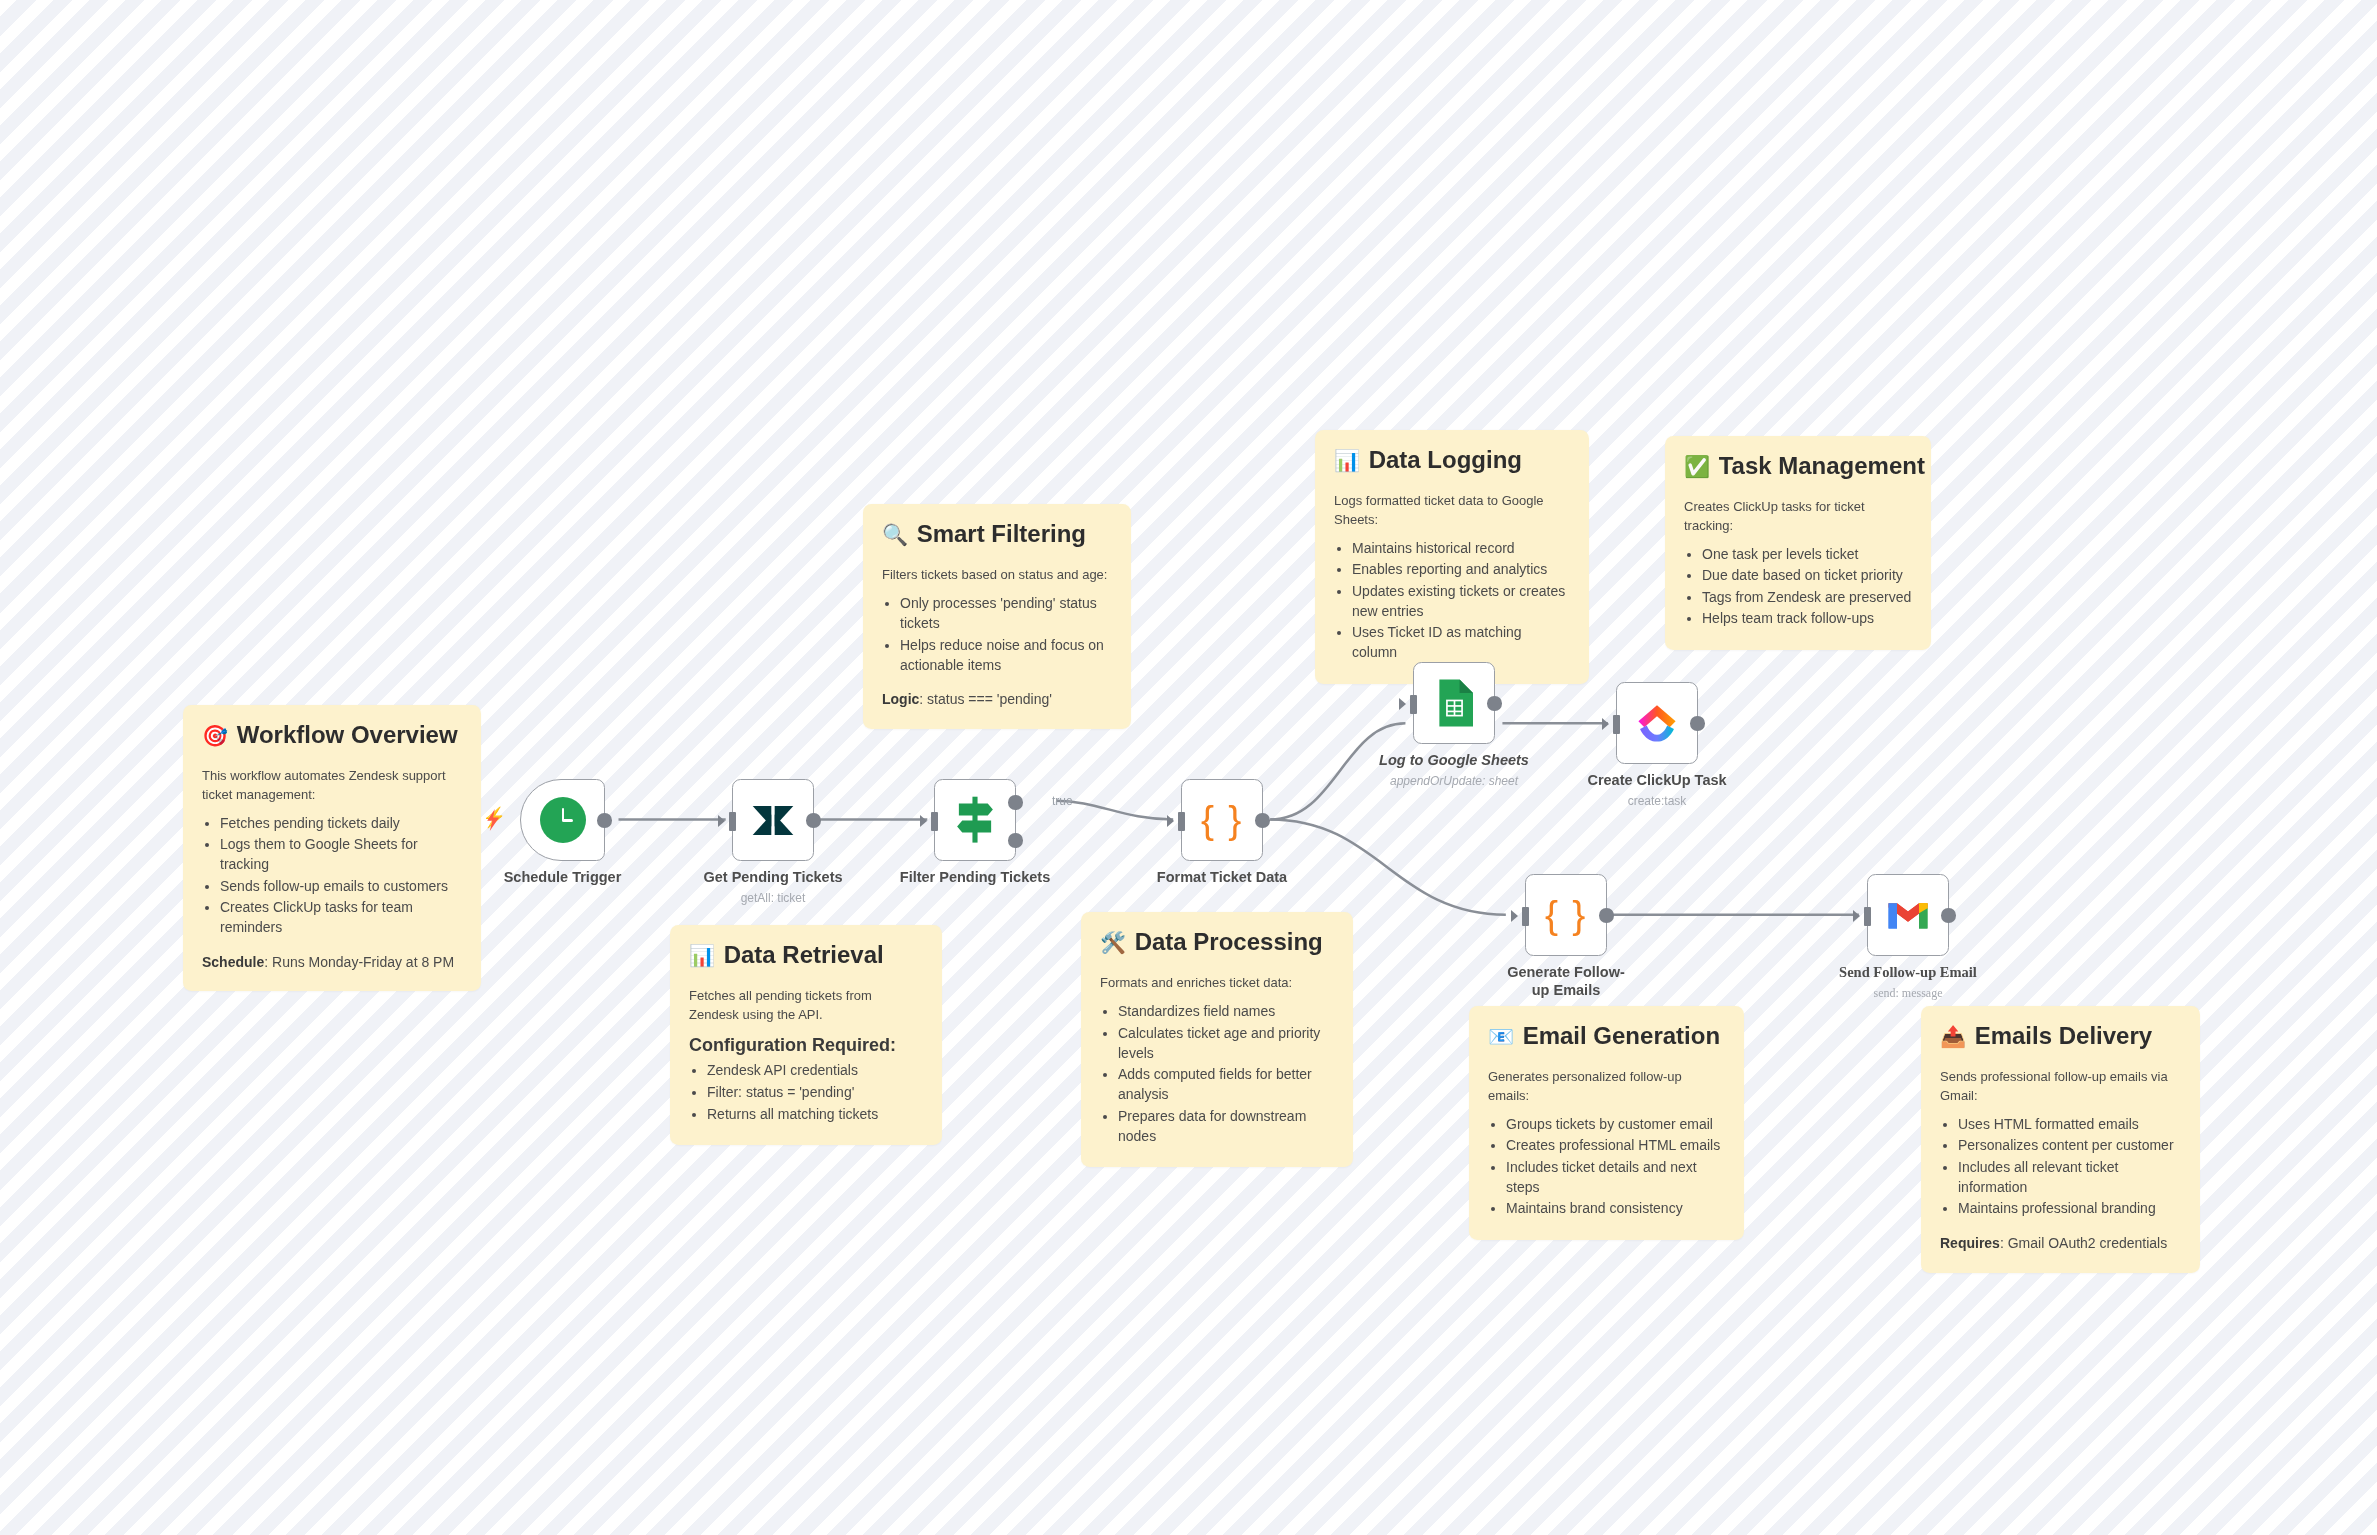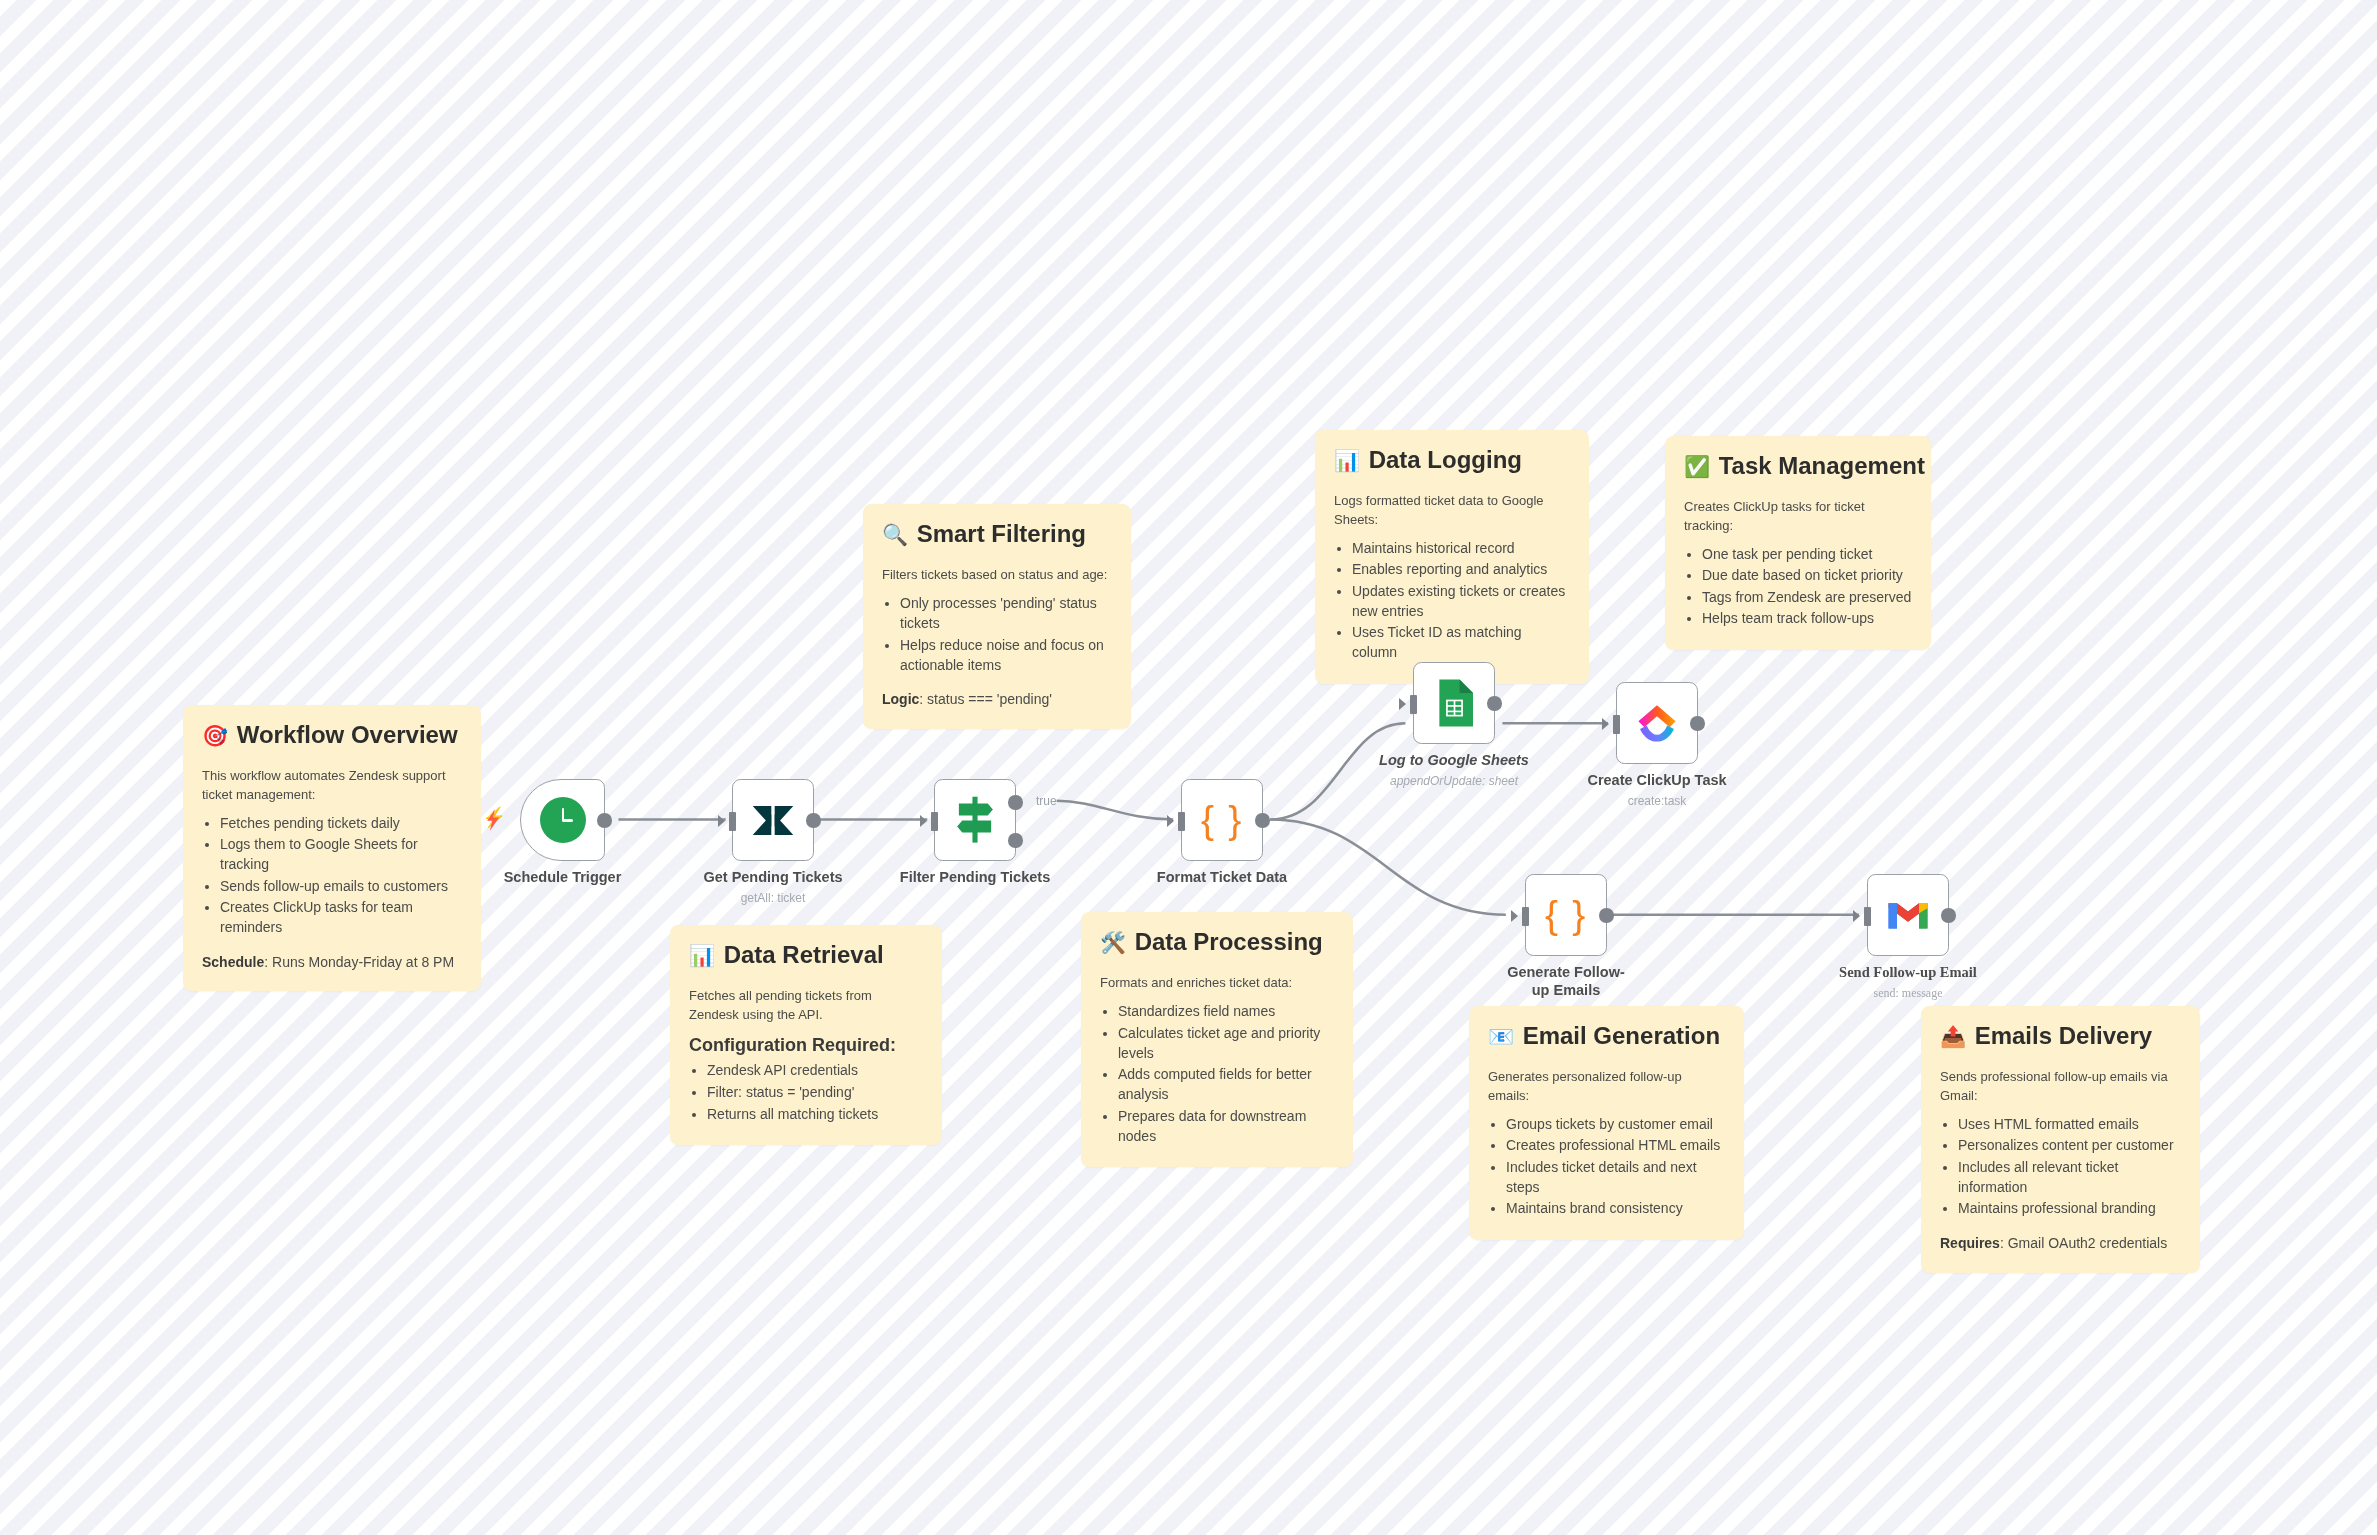--- a/index.html
+++ b/index.html
@@ -127,20 +127,21 @@
     border-left: 7.7px solid #7d828b;
     border-top: 6px solid transparent;
     border-bottom: 6px solid transparent;
   }
 
   .edge-label {
     position: absolute;
     font-size: 12px;
     color: #9aa0a8;
     white-space: nowrap;
+    margin-left: 16px;
   }
 
   svg.edges {
     position: absolute;
     left: 0; top: 0;
     width: 2377px; height: 1536px;
     pointer-events: none;
   }
 
   .bolt {
@@ -252,21 +253,21 @@
     </ul>
   </div>
 
   <div class="sticky" style="left:1665px; top:436px; width:266px;">
     <div class="sticky-title">
       <span class="sticky-emoji">✅</span>
       <span>Task Management</span>
     </div>
     <p class="sticky-intro">Creates ClickUp tasks for ticket tracking:</p>
     <ul>
-      <li>One task per pending ticket</li>
+      <li>One task per levels ticket</li>
       <li>Due date based on ticket priority</li>
       <li>Tags from Zendesk are preserved</li>
       <li>Helps team track follow-ups</li>
     </ul>
   </div>
 
   <div class="sticky" style="left:1469px; top:1006px; width:275px;">
     <div class="sticky-title">
       <span class="sticky-emoji">📧</span>
       <span>Email Generation</span>

